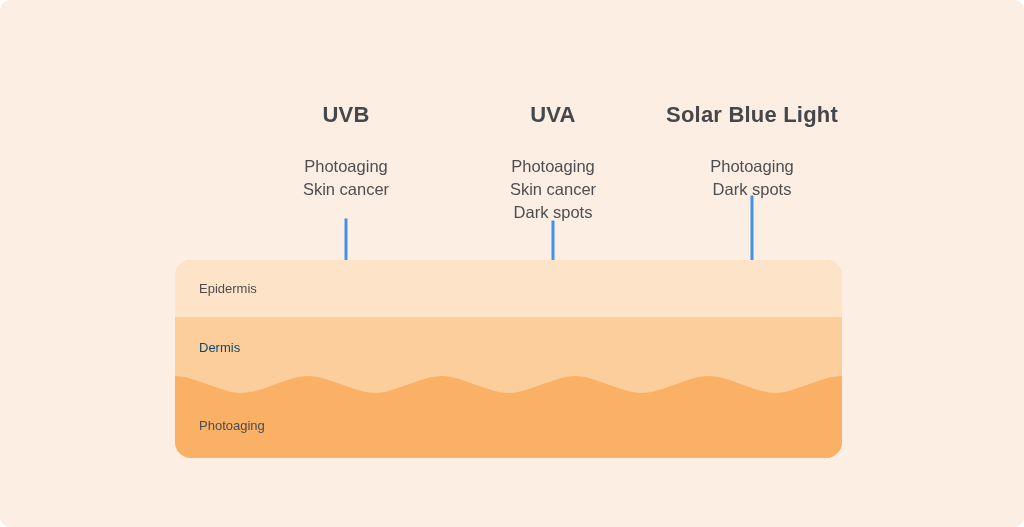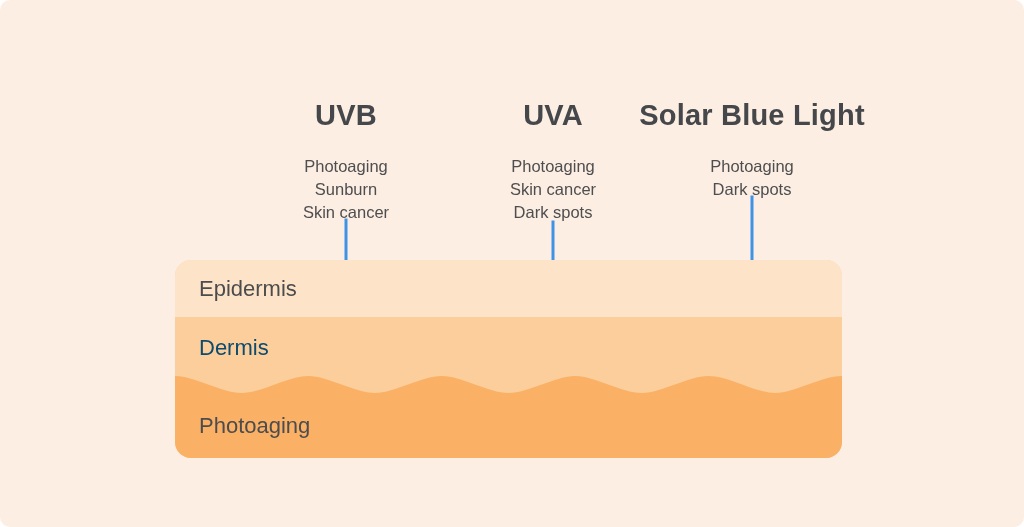--- a/index.html
+++ b/index.html
@@ -11,21 +11,21 @@
     background: #FCEEE2;
     border-radius: 10px;
     overflow: hidden;
   }
   .column {
     position: absolute;
     top: 100px;
     text-align: center;
   }
   .col-title {
-    font-size: 29px;
+    font-size: 22px;
     font-weight: 700;
     line-height: 30px;
     letter-spacing: 0.2px;
     color: #45474B;
   }
   .col-effects { margin-top: 25px; }
   .effect {
     font-size: 16.5px;
     line-height: 23px;
     color: #4E4E50;
@@ -49,39 +49,38 @@
   .wave-svg {
     position: absolute;
     left: 0; bottom: 0;
     width: 667px;
     height: 86px;
     display: block;
   }
   .layer-label {
     position: absolute;
     left: 24px;
-    font-size: 22px;
+    font-size: 13px;
     line-height: 22px;
     color: #4C4C4E;
     z-index: 3;
   }
   .label-epidermis { top: 18px; }
   .label-dermis { top: 77px; }
   .label-hipodermis { top: 155px; }
 </style>
 </head>
 <body>
 
 <div class="canvas">
 
   <div class="column" style="left:226px; width:240px;">
     <div class="col-title" style="color: rgb(69, 71, 75);">UVB</div>
     <div class="col-effects">
       <div class="effect">Photoaging</div>
-      <div class="effect">Sunburn</div>
       <div class="effect">Skin cancer</div>
     </div>
   </div>
 
   <div class="column" style="left:433px; width:240px;">
     <div class="col-title" style="color: rgb(69, 71, 75);">UVA</div>
     <div class="col-effects">
       <div class="effect">Photoaging</div>
       <div class="effect">Skin cancer</div>
       <div class="effect">Dark spots</div>

